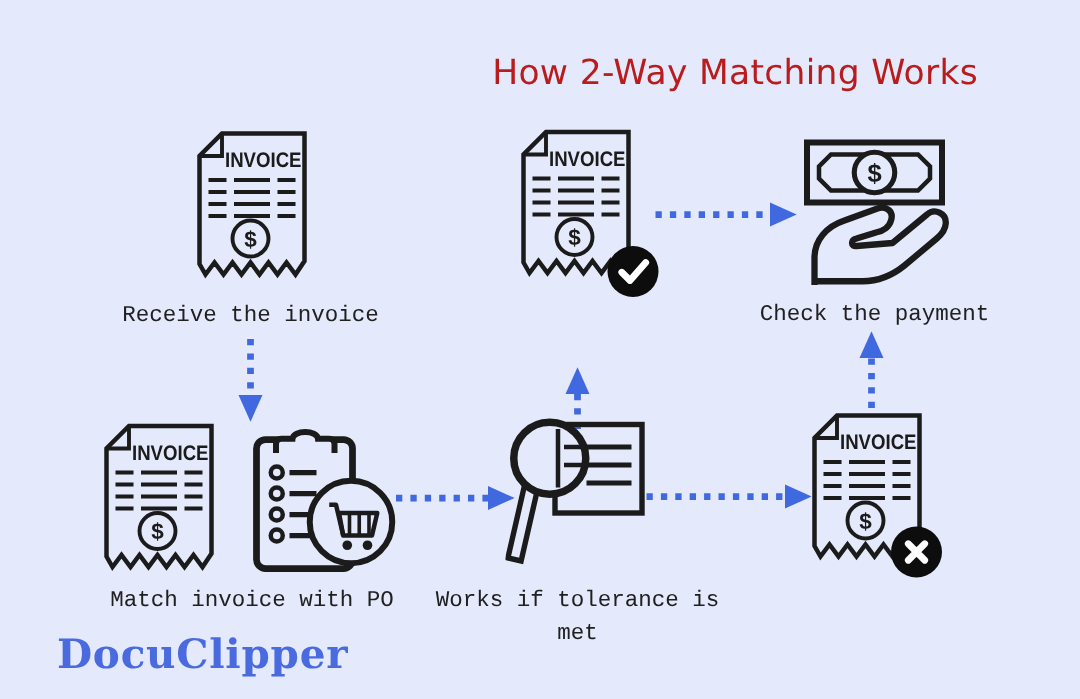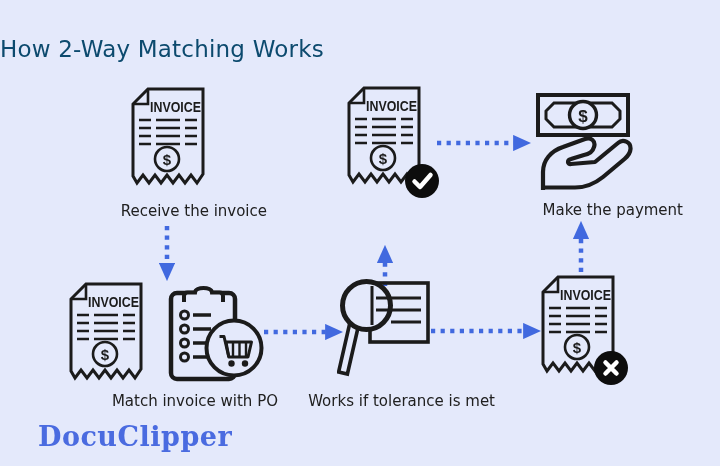--- a/index.html
+++ b/index.html
@@ -12,28 +12,28 @@
   }
   html,body{margin:0;padding:0;}
   #canvas{
     position:relative;width:720px;height:466px;
     background:var(--background);
     font-family:"DejaVu Sans","Liberation Sans",sans-serif;
     overflow:hidden;
   }
   .title{
     position:absolute;left:0;top:36px;width:652px;
-    text-align:left;font-size:23px;font-weight:500;
-    color:#0c4a6e;letter-spacing:.2px;
+    text-align:right;font-size:23px;font-weight:500;
+    color:#b91c1c;letter-spacing:.2px;
   }
   .icon{position:absolute;text-align:center;}
   .icon svg{display:block;}
   .label{
-    position:absolute;text-align:right;
-    font-size:15px;line-height:22px;color:var(--text);
+    position:absolute;text-align:center;
+    font-size:15px;line-height:22px;color:var(--text);font-family:Liberation Mono, monospace;
   }
   .badge{position:absolute;width:36px;height:36px;}
   .arrows{position:absolute;left:0;top:0;pointer-events:none;}
   .arrow{
     stroke:var(--arrow_blue);stroke-width:4.5;fill:none;
     stroke-dasharray:4.2 5.4;
   }
   .logo{
     position:absolute;left:38px;top:421px;
     font-family:"DejaVu Serif","Liberation Serif",serif;
@@ -97,21 +97,21 @@
 
   <div class="icon" style="left:533px;top:92px">
     <svg width="100" height="100" viewBox="0 0 100 100">
       <path class="ink" stroke-width="4.2" stroke-linejoin="round" d="M10 98 L10 80 C10 68 18 59 30 55 L52 47 C58 45 63 49 61 55 C60 59 56 62 51 63 L38 67 C34 68 34 72.5 38 72 L62 70 L85 51 C90 46.5 98 50 97.5 57 C97.3 60.5 95 64 91.5 67 L70 85 C62 91.5 52 95.5 42 95.5 L10 95.5"></path>
       <rect class="bgfill" x="5" y="3" width="90" height="40" stroke="var(--icon_ink)" stroke-width="4"></rect>
       <path class="ink" stroke-width="3" d="M21 11 H79 L87 19 V27 L79 35 H21 L13 27 V19 Z"></path>
       <circle class="bgfill" cx="50" cy="23" r="13.5" stroke="var(--icon_ink)" stroke-width="3.4"></circle>
       <text class="icon-txt" x="50" y="29.5" font-size="17" text-anchor="middle">$</text>
     </svg>
   </div>
-  <div class="label" style="left:483px;top:199px;width:200px">Make the payment</div>
+  <div class="label" style="left:483px;top:199px;width:200px">Check the payment</div>
 
   <div class="icon" style="left:68px;top:281px">
     <svg width="76" height="104" viewBox="0 0 76 104">
       <path class="ink" stroke-width="3" d="M18 3 H73 V88 L67 97 L61 89 L55 97 L49 89 L43 97 L37 89 L31 97 L25 89 L19 97 L13 89 L7 97 L3 90 V18 Z"></path>
       <path class="ink" stroke-width="2.6" d="M18 3 V18 H3"></path>
       <text class="icon-txt" x="20" y="25.5" font-size="14" textLength="51" lengthAdjust="spacingAndGlyphs">INVOICE</text>
       <path class="ink" stroke-width="2.6" d="M9 34 H21 M26 34 H50 M55 34 H67 M9 42 H21 M26 42 H50 M55 42 H67 M9 50 H21 M26 50 H50 M55 50 H67 M9 58 H21 M26 58 H50 M55 58 H67"></path>
       <circle class="ink" stroke-width="2.6" cx="37" cy="73" r="12"></circle>
       <text class="icon-txt" x="37" y="78.5" font-size="15" text-anchor="middle">$</text>
     </svg>

